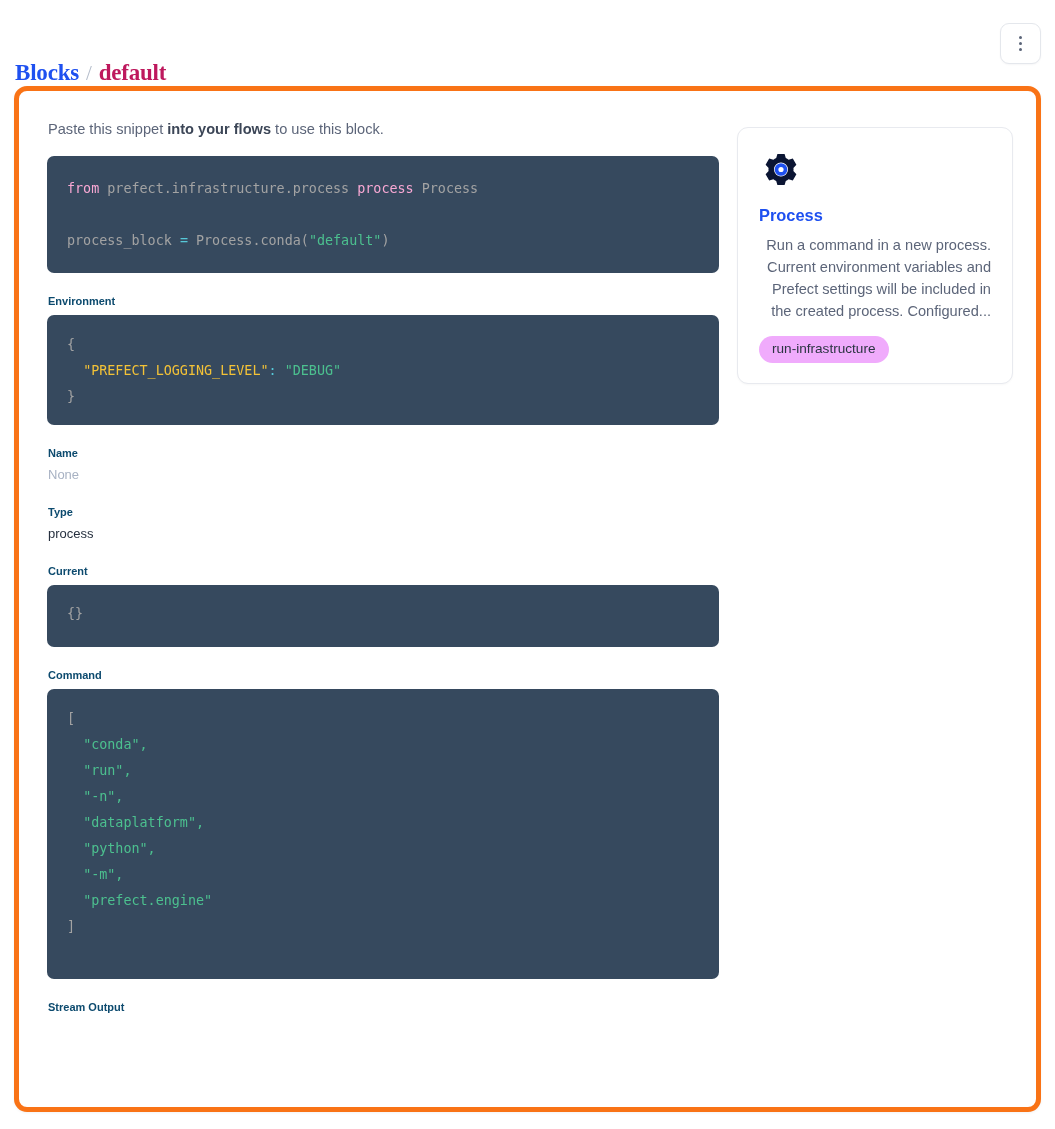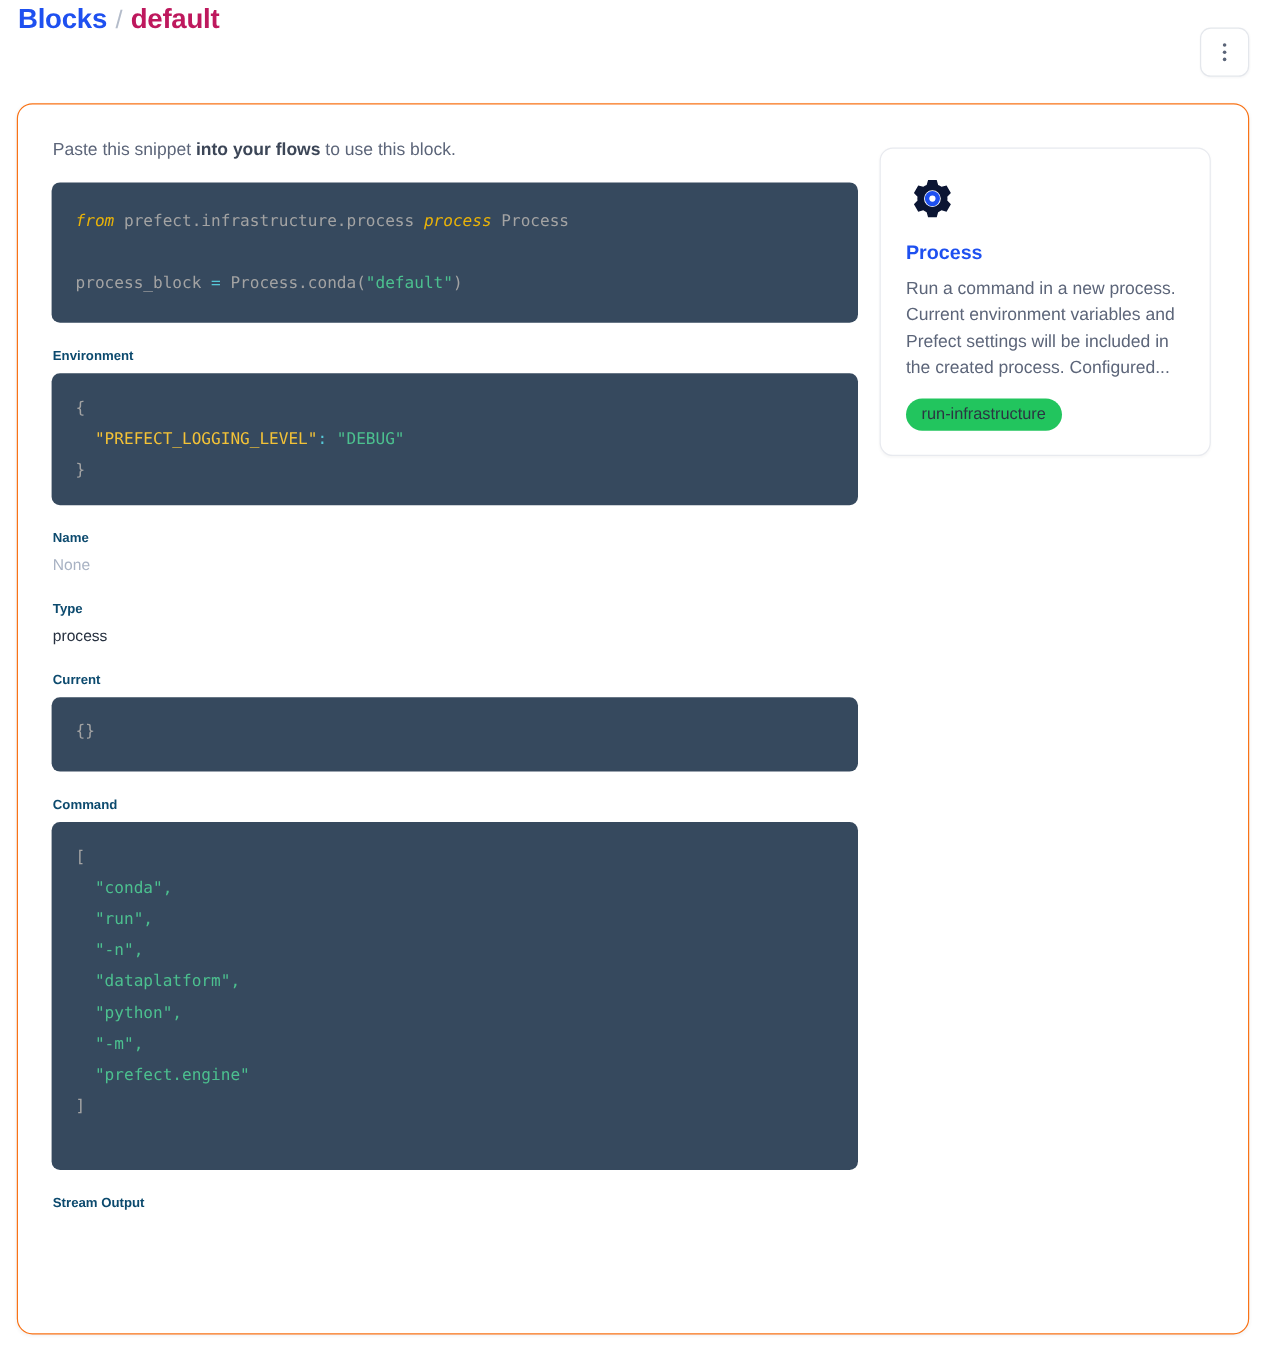--- a/index.html
+++ b/index.html
@@ -21,22 +21,23 @@
     overflow: hidden;
   }
 
   
   .header {
     position: absolute;
     top: 0; left: 0;
     width: 844px;
     height: 86px;
     display: flex;
-    align-items: flex-start;
+    align-items: flex-end;
     padding: 0 15px 0 15px;
+    font-family: Liberation Serif, serif;
   }
   .breadcrumb {
     display: flex;
     align-items: baseline;
     gap: 7px;
     font-size: 23px;
     font-weight: bold;
     letter-spacing: -0.2px;
     margin-top: 2px;
   }
@@ -84,21 +85,21 @@
   }
 
   
   .card {
     position: absolute;
     top: 86px;
     left: 14px;
     width: 1027px;
     height: 1026px;
     background: #ffffff;
-    border: 1px solid #f97316;
+    border: 5px solid #f97316;
     border-radius: 13px;
     box-shadow: 0 1px 3px rgba(16,24,40,0.05);
     padding: 26px 28px 0 28px;
     display: flex;
     gap: 18px;
   }
 
   .left-col {
     width: 672px;
     flex: none;
@@ -128,21 +129,21 @@
     color: #ffffff;
     padding: 17px 20px;
     white-space: pre;
     overflow: hidden;
   }
   .code-snippet { height: 117px; padding-top: 20px; }
   .code-env     { height: 110px; }
   .code-labels  { height: 62px; padding-top: 16px; }
   .code-command { height: 290px; }
 
-  .tok-kw     { color: #eab308; font-style: italic; }
+  .tok-kw     { color: #f9a8d4; }
   .tok-op     { color: #56c8d8; }
   .tok-str    { color: #4cc08f; }
   .tok-key    { color: #f3c237; }
   .tok-plain  { color: #a3a3a3; }
 
   
   .field-label {
     font-size: 11px;
     font-weight: bold;
     color: #0c4a6e;
@@ -171,24 +172,25 @@
     font-weight: bold;
     color: #1e50f0;
     margin: 0 0 9px 0;
     cursor: pointer;
   }
   .block-desc {
     font-size: 14.6px;
     line-height: 22px;
     color: #5c6579;
     margin: 0 0 14px 0;
+    text-align: right;
   }
   .chip {
     display: inline-block;
-    background: #22c55e;
+    background: #f0abfc;
     color: #2b3442;
     font-size: 13.6px;
     border-radius: 999px;
     padding: 6px 13px 7px 13px;
     line-height: 1;
     cursor: pointer;
   }
 </style>
 </head>
 <body>

